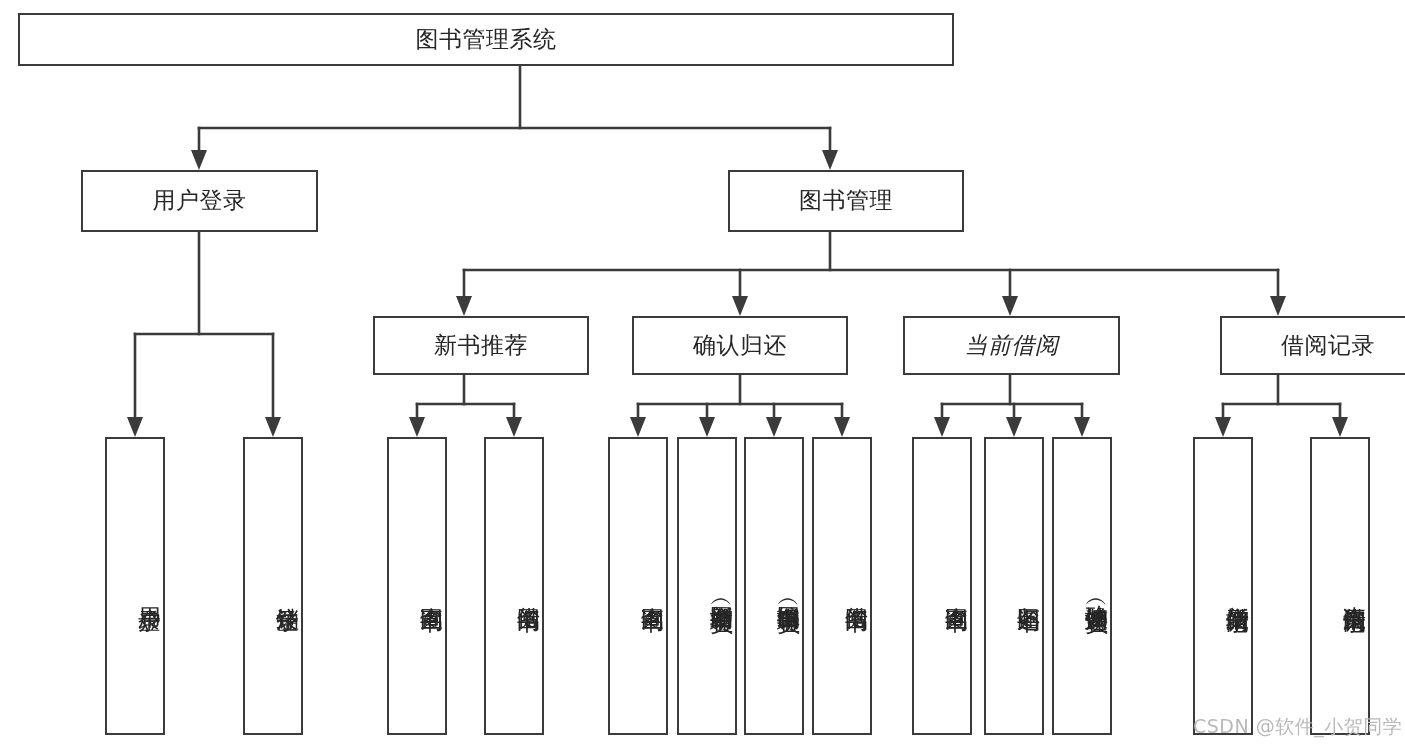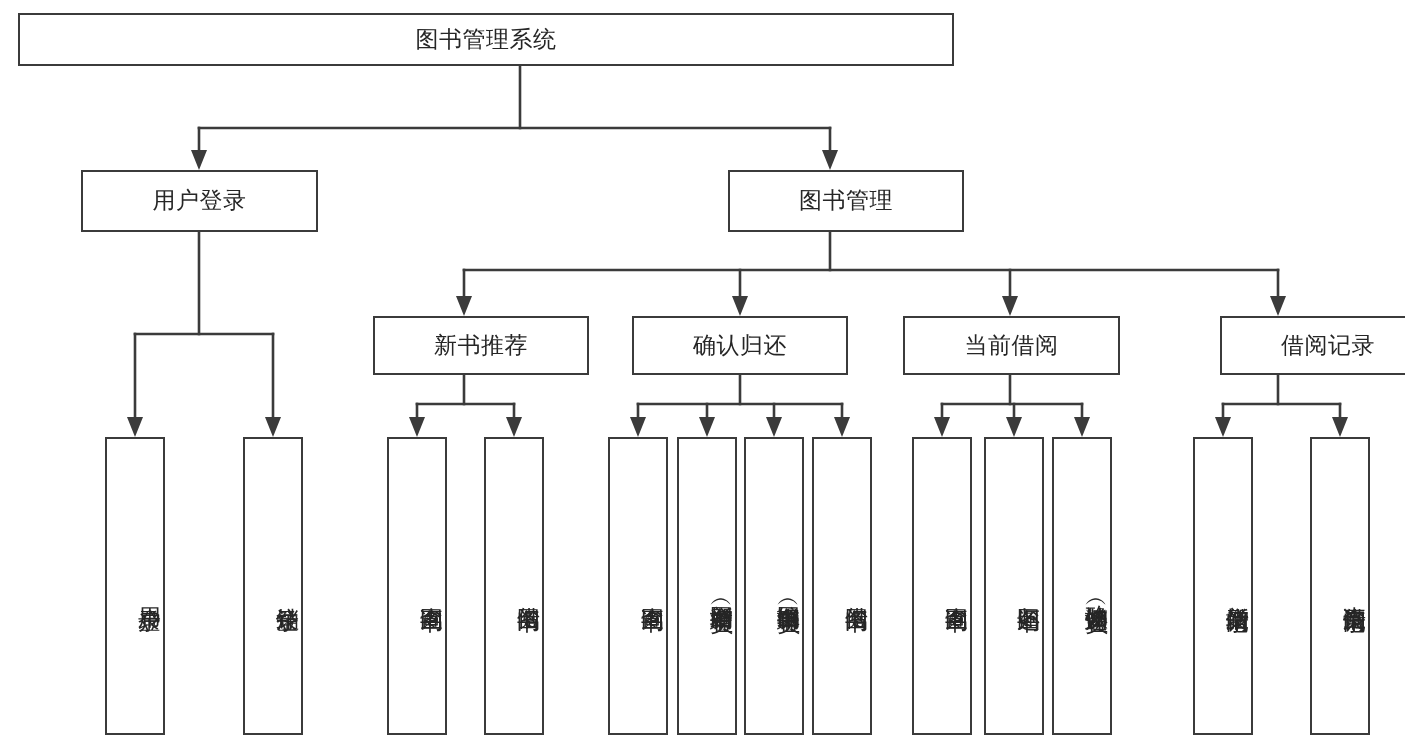--- a/index.html
+++ b/index.html
@@ -136,21 +136,21 @@
       </div>
       <div class="node node-h" style="left: 712px; top: 170px; width: 236px; height: 62px; margin-left: 16px;">
         <span>图书管理</span>
       </div>
       <div class="node node-h" style="left: 362px; top: 316px; width: 216px; height: 59px; margin-left: 11px;">
         <span>新书推荐</span>
       </div>
       <div class="node node-h" style="left: 632px; top: 316px; width: 216px; height: 59px;">
         <span>确认归还</span>
       </div>
-      <div class="node node-h" style="left: 903px; top: 316px; width: 217px; height: 59px;">
+      <div class="node node-h" style="left: 903px; top: 316px; width: 217px; height: 59px; font-style: italic;">
         <span>当前借阅</span>
       </div>
       <div class="node node-h" style="left: 1172px; top: 316px; width: 216px; height: 59px; margin-left: 48px;">
         <span>借阅记录</span>
       </div>
       <div class="node node-v" style="left: 105px; top: 437px; width: 60px; height: 298px;">
         <span>用户登录</span>
       </div>
       <div class="node node-v" style="left: 243px; top: 437px; width: 60px; height: 298px;">
         <span>注销登录</span>
@@ -183,14 +183,15 @@
         <span>确认归还（管理员）</span>
       </div>
       <div class="node node-v" style="left: 1193px; top: 437px; width: 60px; height: 298px;">
         <span>新增借阅记录</span>
       </div>
       <div class="node node-v" style="left: 1310px; top: 437px; width: 60px; height: 298px;">
         <span>查询借阅记录</span>
       </div>
     </div>
 
+  <div class="watermark">CSDN @软件_小贺同学</div>
 
 </div>
 
 </body></html>

